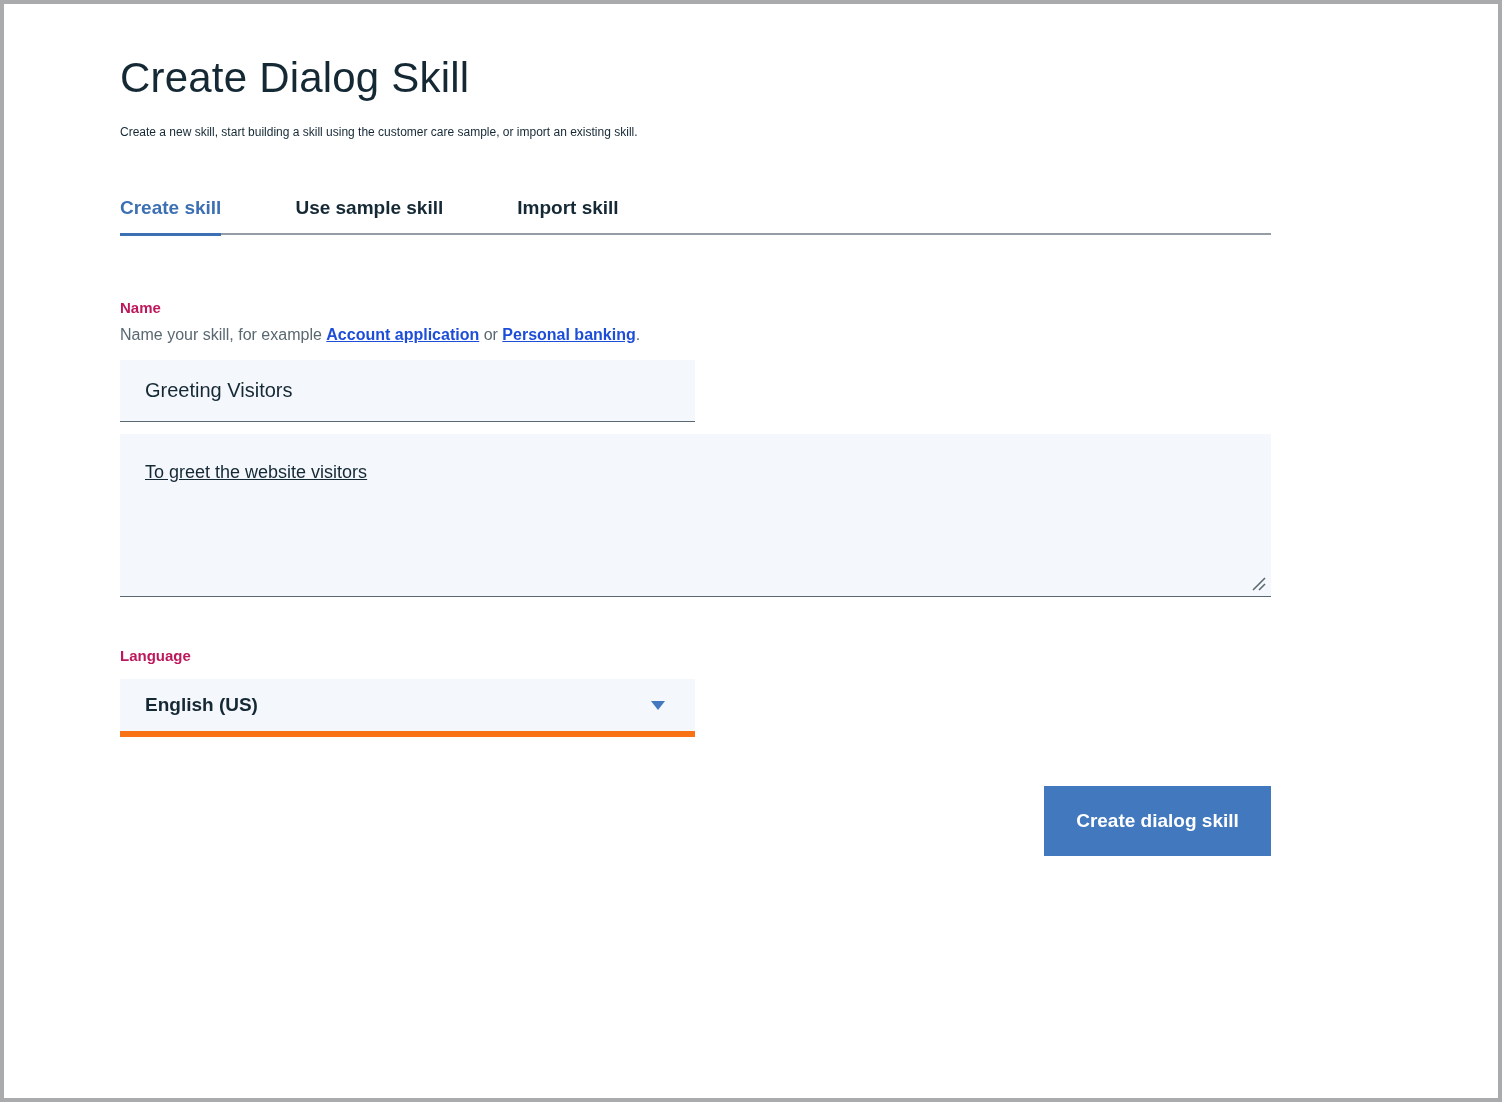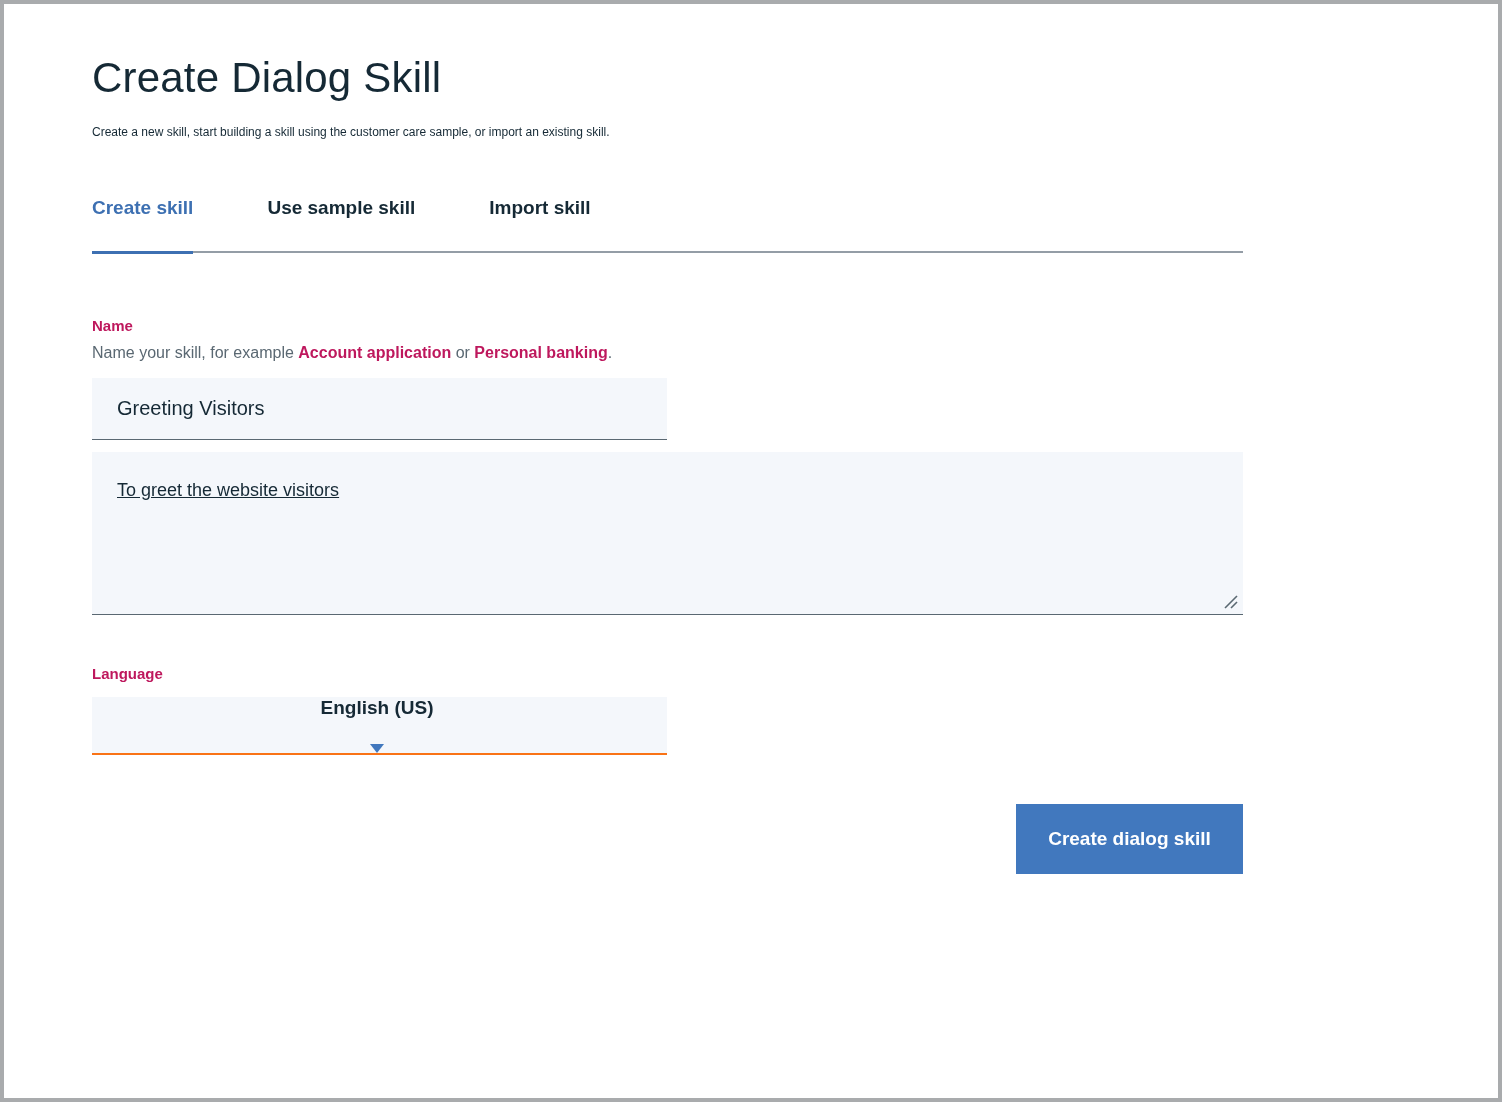--- a/index.html
+++ b/index.html
@@ -10,21 +10,21 @@
   }
   .page {
     width: 1502px;
     height: 1102px;
     background: #ffffff;
     border: 4px solid #a9abad;
     position: relative;
     overflow: hidden;
   }
   .content {
-    margin-left: 88px; 
+    margin-left: 116px; 
     width: 1151px;
   }
   
   .page-title {
     margin-top: 48px;
     font-size: 42px;
     font-weight: 300;
     letter-spacing: 0.2px;
     color: #152935;
     line-height: 1.25;
@@ -38,21 +38,21 @@
   
   .tabs {
     margin-top: 58px;
     display: flex;
     align-items: flex-end;
     border-bottom: 2px solid #949da6;
   }
   .tab {
     font-size: 19px;
     font-weight: 600;
-    padding-bottom: 32px;
+    padding-bottom: 14px;
     margin-right: 74px;
     cursor: pointer;
     color: #152935;
   }
   .tab.active {
     color: #3d70b2;
     border-bottom: 3px solid #3d70b2;
     margin-bottom: -2.5px;
   }
   
@@ -62,21 +62,21 @@
     color: #be185d;
   }
   .label-name        { margin-top: 64px; }
   .label-description { margin-top: 46px; }
   .label-language    { margin-top: 50px; }
   .helper-text {
     margin-top: 10px;
     font-size: 16px;
     color: #5a6872;
   }
-  .helper-text b { color: #be185d; font-weight: 700; }
+  .helper-text b { color: #1d4ed8; font-weight: 700; text-decoration: underline; }
   .text-input {
     display: block;
     margin-top: 16px;
     width: 575px;
     height: 62px;
     background: #f4f7fb;
     border: none;
     border-bottom: 1px solid #5a6872;
     padding: 0 25px;
     font-family: "Liberation Sans", "DejaVu Sans", sans-serif;
@@ -112,27 +112,26 @@
     width: 16px;
     height: 14px;
     cursor: nwse-resize;
   }
   
   .select-box {
     margin-top: 15px;
     width: 575px;
     height: 58px;
     background: #f4f7fb;
-    border-bottom: 2px solid #f97316;
+    border-bottom: 6px solid #f97316;
     display: flex;
     align-items: center;
     justify-content: space-between;
     padding: 0 30px 0 25px;
     cursor: pointer;
-    flex-direction: column;
   }
   .select-value {
     font-size: 19px;
     font-weight: 700;
     color: #152935;
   }
   .select-chevron {
     width: 0;
     height: 0;
     border-left: 7px solid transparent;

